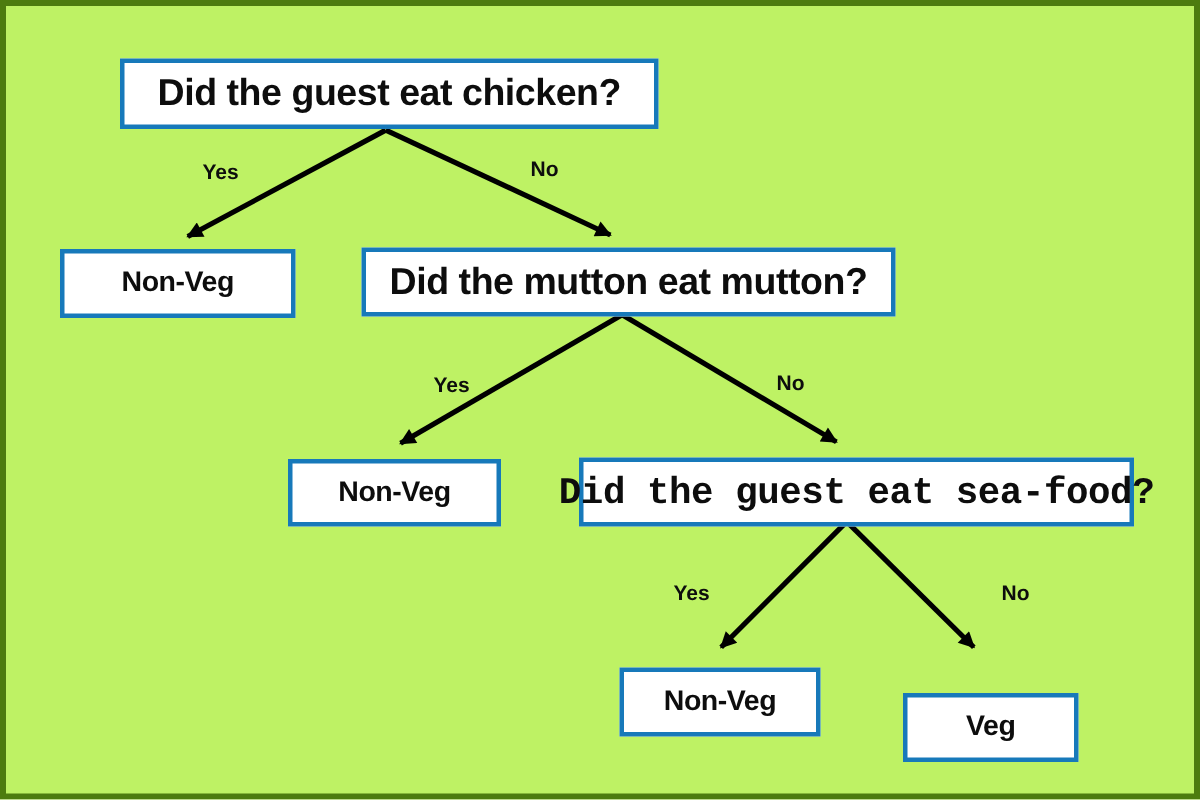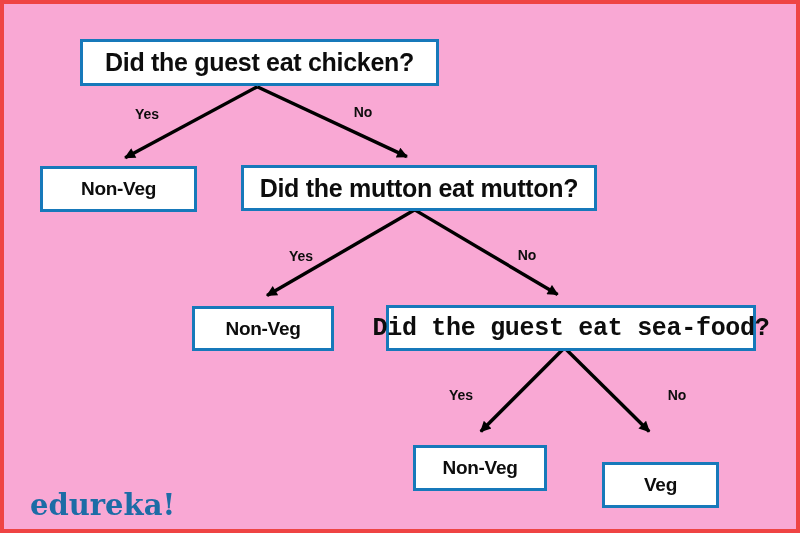--- a/index.html
+++ b/index.html
@@ -1,21 +1,21 @@
 <!DOCTYPE html>
 <html><head>
 <meta charset="utf-8">
 <style>
   html,body{margin:0;padding:0;background:#ffffff;}
   #canvas{
     position:relative;
     width:800px;height:533px;
     box-sizing:border-box;
-    background:#f9a8d4;
-    border:4px solid #ef4444;
+    background:#bef264;
+    border:4px solid #4d7c0f;
     font-family:"Liberation Sans", sans-serif;
     overflow:hidden;
   }
   .node{
     position:absolute;
     box-sizing:border-box;
     border:3px solid #1779BA;
     background:#ffffff;
     display:flex;
     align-items:center;
@@ -93,15 +93,14 @@
   <div id="node-nonveg3" class="node leaf">Non-Veg</div>
   <div id="node-veg" class="node leaf">Veg</div>
 
   <div id="lbl-yes1" class="edge-label">Yes</div>
   <div id="lbl-no1" class="edge-label">No</div>
   <div id="lbl-yes2" class="edge-label">Yes</div>
   <div id="lbl-no2" class="edge-label">No</div>
   <div id="lbl-yes3" class="edge-label">Yes</div>
   <div id="lbl-no3" class="edge-label">No</div>
 
-  <div id="logo">edureka!</div>
 
 </div>
 
 </body></html>

